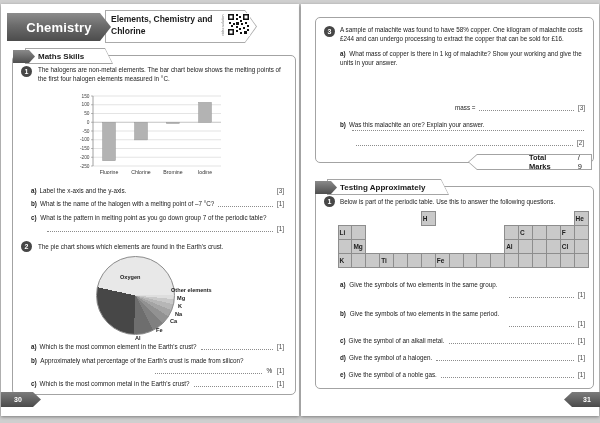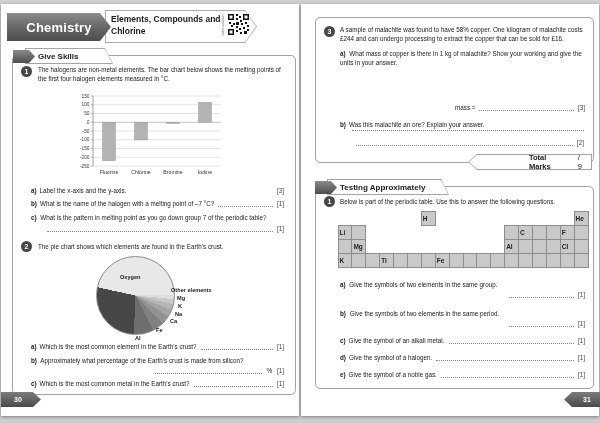--- a/index.html
+++ b/index.html
@@ -78,21 +78,21 @@
 <body>
 
 <div class="spread">
 
   <div class="page page-left">
 
     <div class="title-banner-outer">
       <div class="title-banner-inner"></div>
     </div>
     <div class="title-text">
-      <div>Elements, Compounds and</div>
+      <div>Elements, Chemistry and</div>
       <div>Chlorine</div>
     </div>
     <div class="chem-banner">
       <span>Chemistry</span>
     </div>
     <div class="qr-caption">video solution</div>
     <svg class="qr" viewBox="0 0 23 23">
       <rect x="0" y="0" width="23" height="23" fill="#fff"></rect>
       <rect x="1" y="1" width="6" height="6" fill="#111"></rect>
         <rect x="2.5" y="2.5" width="3" height="3" fill="#fff"></rect>
@@ -116,21 +116,21 @@
         <rect x="16" y="14" width="2" height="2" fill="#111"></rect>
       <rect x="9" y="17" width="2" height="2" fill="#111"></rect>
         <rect x="13" y="19" width="2" height="2" fill="#111"></rect>
       <rect x="17" y="18" width="3" height="3" fill="#111"></rect>
         <rect x="20" y="16" width="2" height="2" fill="#111"></rect>
     </svg>
 
     <div class="sec-arrow" style="left:12px;top:46px;"></div>
     <div class="sec-tab-outer" style="left:24px;top:44px;width:88px;">
       <div class="sec-tab-inner">
-        <span>Give Skills</span>
+        <span>Maths Skills</span>
       </div>
     </div>
     <div class="qbox" style="left:11px;top:51px;width:282px;height:338px;"></div>
 
     <div class="qnum" style="left:20px;top:62px;">1</div>
     <div class="qintro" style="left:37px;top:61px;width:250px;">The halogens are non-metal elements. The bar chart below shows the melting points of the first four halogen elements measured in °C.</div>
 
     <svg class="barchart" width="160" height="92" viewBox="0 0 160 92">
         <line x1="26" y1="4" x2="154" y2="4" stroke="#d2d2d2" stroke-width="0.6"></line>
         <line x1="24" y1="4" x2="26" y2="4" stroke="#888" stroke-width="0.6"></line>

